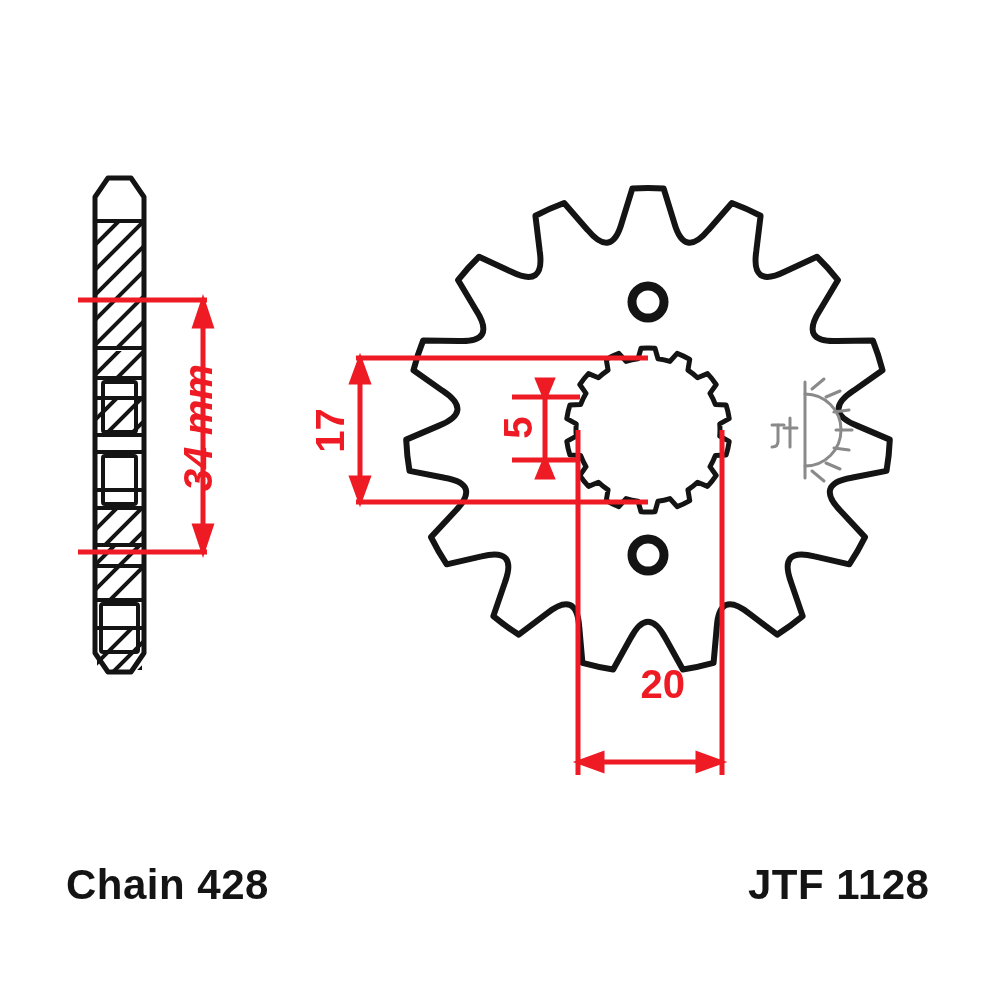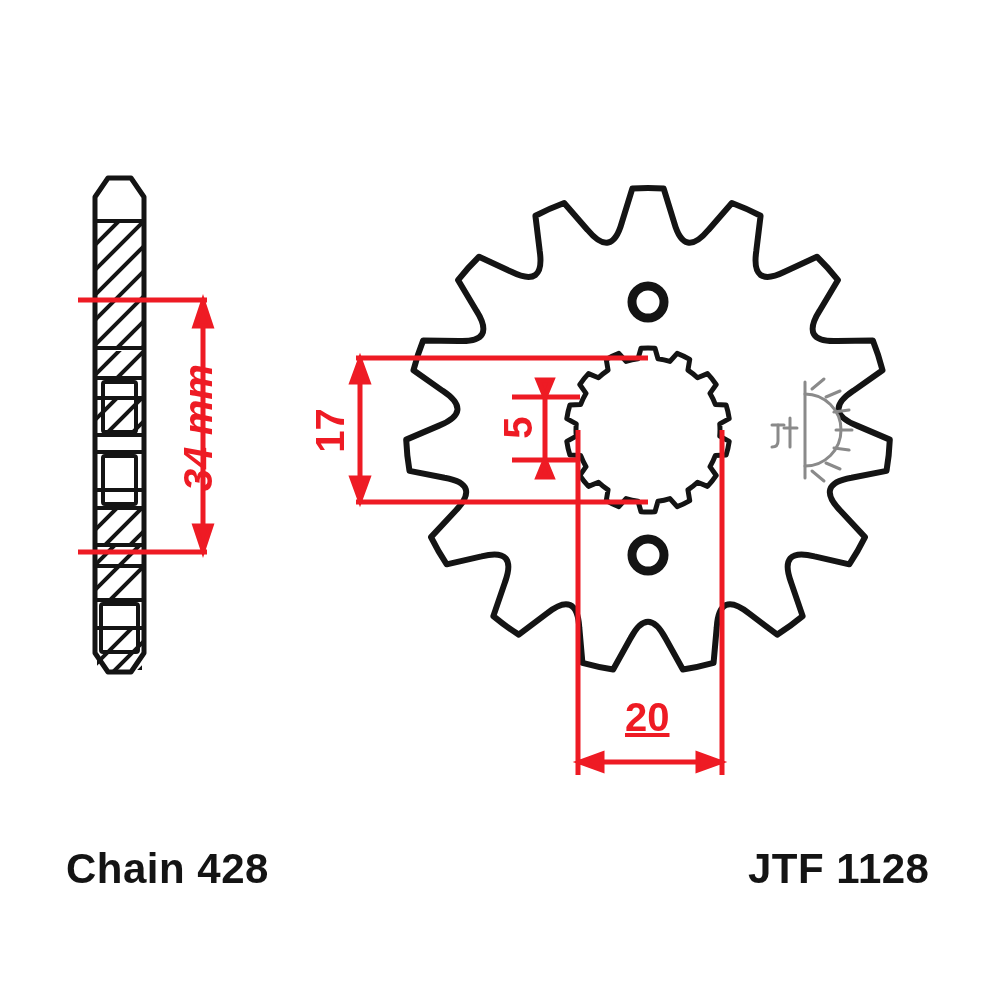--- a/index.html
+++ b/index.html
@@ -36,20 +36,21 @@
     position: absolute;
     white-space: nowrap;
     pointer-events: auto;
   }
   .bottom-label {
     font-family: "Liberation Sans", sans-serif;
     font-weight: bold;
     font-size: 42px;
     color: #141414;
     letter-spacing: 0.5px;
+    margin-top: 16px;
   }
   .dim-label {
     font-family: "Liberation Sans", sans-serif;
     font-weight: bold;
     font-size: 40px;
     color: #ee1b24;
   }
   .dim-label.rot {
     transform-origin: 50% 50%;
     transform: rotate(-90deg);
@@ -243,21 +244,21 @@
     </g>
 
   </svg>
 
   <div class="label-layer">
 
     <span class="txt dim-label rot" style="left:300px; top:408px; width:60px; text-align:center;">17</span>
 
     <span class="txt dim-label rot" style="left:493px; top:405px; width:50px; text-align:center;">5</span>
 
-    <span class="txt dim-label" style="left:625px; top:695px; width:60px; text-align:left;text-decoration:underline;">20</span>
+    <span class="txt dim-label" style="left:625px; top:662px; width:60px; text-align:right;">20</span>
 
     <span class="txt dim-label mm rot" style="left:128px; top:405px; width:140px; text-align:center;">34 mm</span>
 
     <span class="txt bottom-label" style="left:66px; top:845px;">Chain 428</span>
 
     <span class="txt bottom-label" style="left:748px; top:845px;">JTF 1128</span>
   </div>
 </div>
 
 </body></html>

